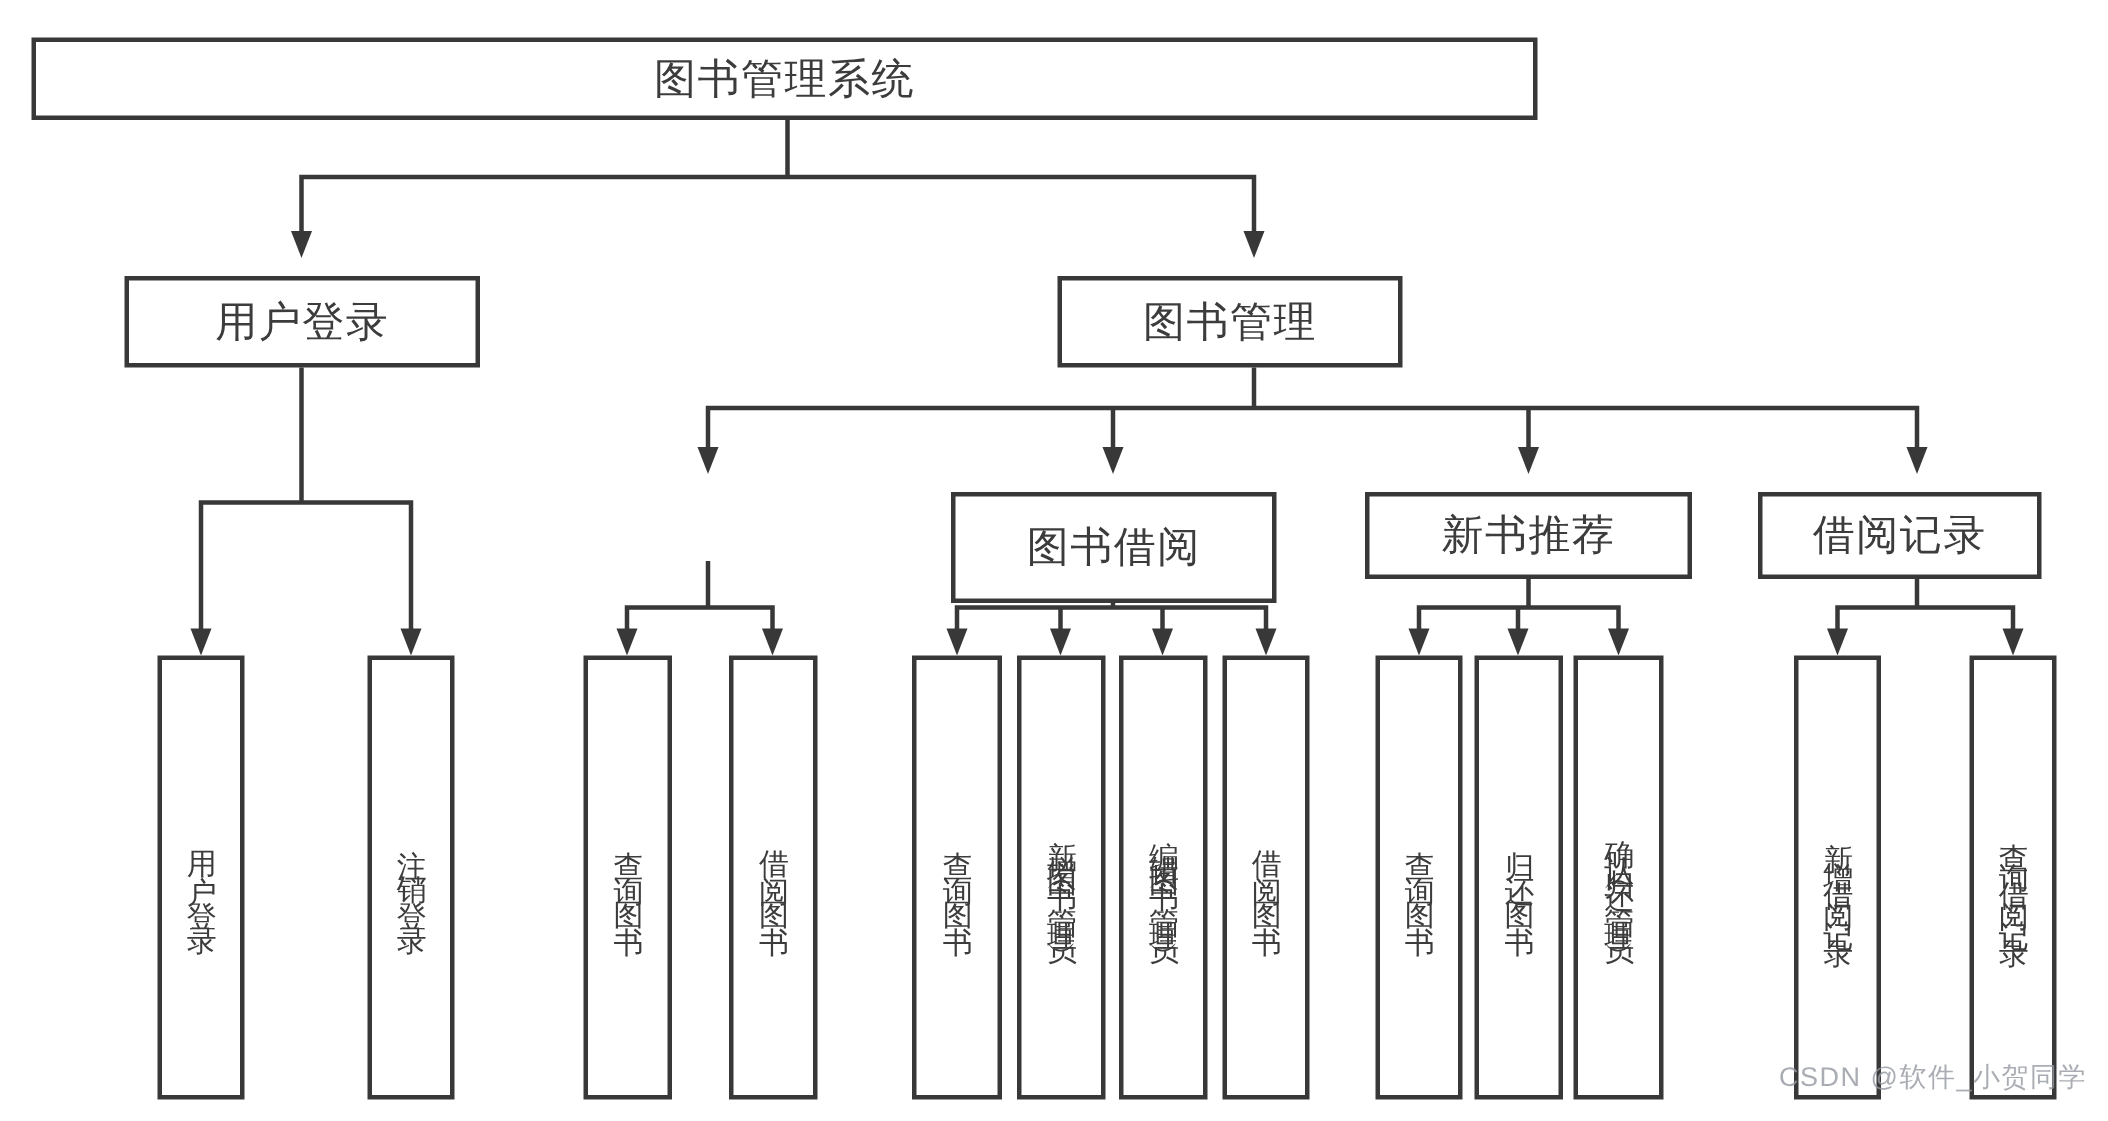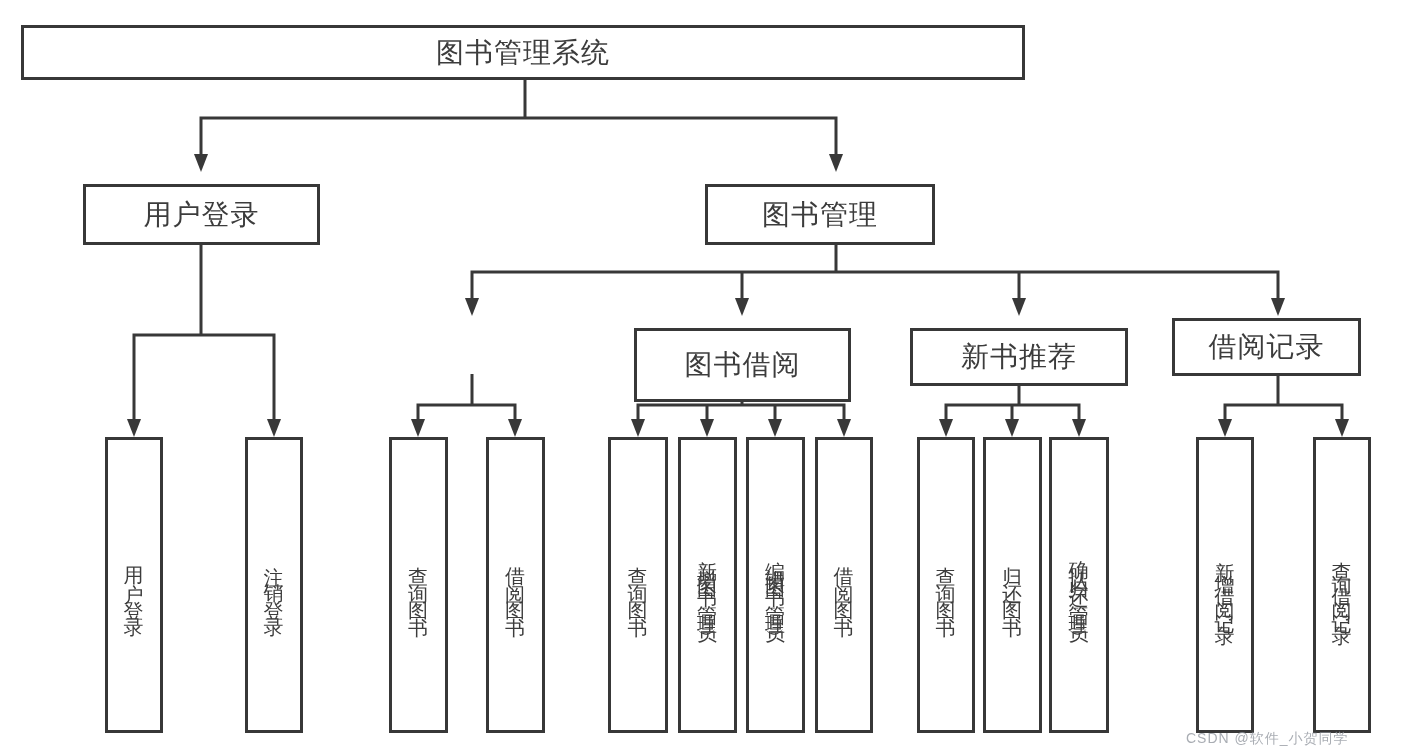--- a/index.html
+++ b/index.html
@@ -28,22 +28,22 @@
     writing-mode:vertical-rl;
     text-orientation:mixed;
     font-size:20px;
     line-height:1;
   }
   .gap-lg{letter-spacing:17px;}
   .gap-md{letter-spacing:13px;}
   .gap-sm{letter-spacing:9px;}
   .watermark{
     position:absolute;
-    left:1186px;top:730px;
-    font-size:14px;
+    left:1186px;top:706px;
+    font-size:18px;
     color:rgba(148,152,160,0.8);
     letter-spacing:1px;
     white-space:nowrap;
     z-index:5;
   }
 </style>
 </head>
 <body>
 
 <div class="canvas">
@@ -101,21 +101,21 @@
   <div class="box h-box" style="left:705px;top:172px;width:230px;height:61px">
     <span>图书管理</span>
   </div>
 
   <div class="box h-box" style="left:634px;top:316px;width:217px;height:74px">
     <span>图书借阅</span>
   </div>
   <div class="box h-box" style="left:910px;top:316px;width:218px;height:58px">
     <span>新书推荐</span>
   </div>
-  <div class="box h-box" style="left:1172px;top:306px;width:189px;height:58px">
+  <div class="box h-box" style="left:1172px;top:316px;width:189px;height:58px">
     <span>借阅记录</span>
   </div>
 
   <div class="box v-box gap-lg" style="left:105px;top:437px;width:58px;height:296px">
     <span>用户登录</span>
   </div>
   <div class="box v-box gap-lg" style="left:245px;top:437px;width:58px;height:296px">
     <span>注销登录</span>
   </div>
 

